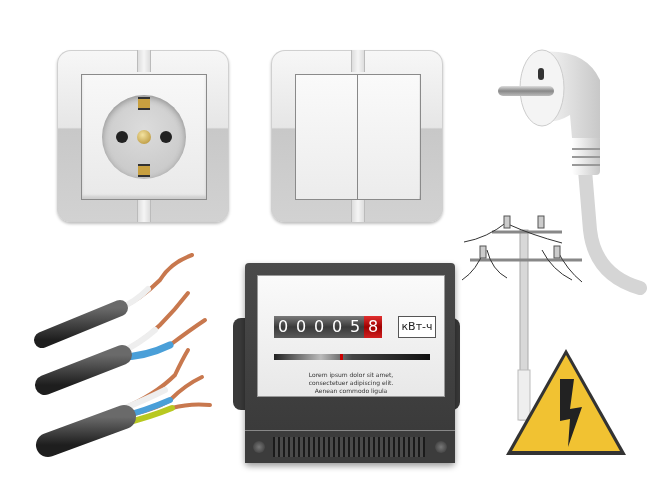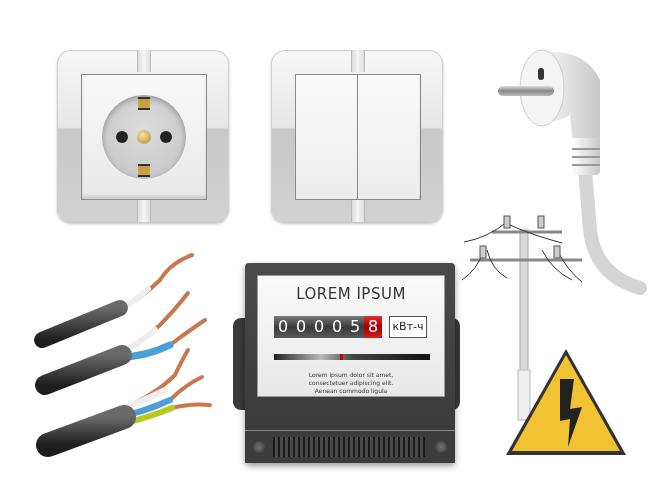--- a/index.html
+++ b/index.html
@@ -23,21 +23,21 @@
   .clip{position:absolute;left:36px;width:12px;height:9px;background:#c8a040;border:2px solid #333;border-width:2px 0;}
   .rocker{position:absolute;top:0;width:61px;height:124px;background:linear-gradient(#fafafa,#ececec);}
   .meter-body{width:210px;height:200px;background:linear-gradient(#4a4a4a,#383838);
     border-radius:4px;box-shadow:0 3px 6px rgba(0,0,0,.4);}
   .ear{width:22px;height:92px;background:#3a3a3a;border-radius:8px;}
   .meter-panel{position:absolute;left:12px;top:12px;width:186px;height:120px;background:linear-gradient(#fafafa,#e8e8e8);border:1px solid #999;}
   .meter-title{position:absolute;left:0;right:0;top:9px;text-align:center;font-size:15px;color:#333;letter-spacing:.5px;}
   .digits{position:absolute;left:16px;top:40px;display:flex;}
   .digit{width:18px;height:22px;background:linear-gradient(#7a7a7a,#3a3a3a 50%,#5a5a5a);color:#fff;font-size:16px;line-height:22px;text-align:center;}
   .digit.red{background:linear-gradient(#e23030,#a00000 50%,#d02020);}
-  .unit{position:absolute;left:131px;top:40px;width:36px;height:20px;border:1px solid #555;background:#fff;font-size:11px;line-height:20px;text-align:center;color:#222;}
+  .unit{position:absolute;left:140px;top:40px;width:36px;height:20px;border:1px solid #555;background:#fff;font-size:11px;line-height:20px;text-align:center;color:#222;}
   .bar{position:absolute;left:16px;top:78px;width:156px;height:6px;background:linear-gradient(90deg,#222,#bbb 30%,#444 50%,#111);}
   .bar-mark{position:absolute;left:66px;top:0;width:3px;height:6px;background:#c00;}
   .meter-text{position:absolute;left:0;right:0;top:95px;text-align:center;font-size:6px;line-height:8px;color:#333;}
   .meter-grill{position:absolute;left:0;bottom:0;width:210px;height:32px;border-top:1px solid #888;background:#3c3c3c;}
   .grill-slots{position:absolute;left:28px;top:6px;width:152px;height:20px;
     background:repeating-linear-gradient(90deg,#1a1a1a 0 2px,#4a4a4a 2px 5px);}
   .gscrew{position:absolute;top:10px;width:12px;height:12px;border-radius:50%;background:radial-gradient(#777,#333);}
   .sign{width:0;height:0;border-left:60px solid transparent;border-right:60px solid transparent;border-bottom:106px solid #333;position:relative;}
   .sign-inner{position:absolute;left:-54px;top:6px;width:0;height:0;border-left:54px solid transparent;border-right:54px solid transparent;border-bottom:96px solid #f1c232;}
 </style>
@@ -136,21 +136,20 @@
     <path d="M102,179 Q130,172 152,163 Q170,158 190,160" stroke="#c8784e" stroke-width="4"></path>
     <path d="M102,179 Q130,172 152,163" stroke="#b8c820" stroke-width="6"></path>
     <path d="M28,200 L104,172" stroke="url(#cb)" stroke-width="24"></path>
   </g>
 </svg>
 
 <div class="abs ear" style="left:233px;top:318px;"></div>
 <div class="abs ear" style="left:438px;top:318px;"></div>
 <div class="abs meter-body" style="left:245px;top:263px;">
   <div class="meter-panel">
-    <div class="meter-title">LOREM IPSUM</div>
     <div class="digits">
       <div class="digit">0</div>
       <div class="digit">0</div>
       <div class="digit">0</div>
       <div class="digit">0</div>
       <div class="digit">5</div>
       <div class="digit red">8</div>
     </div>
     <div class="unit">кВт-ч</div>
     <div class="bar">

